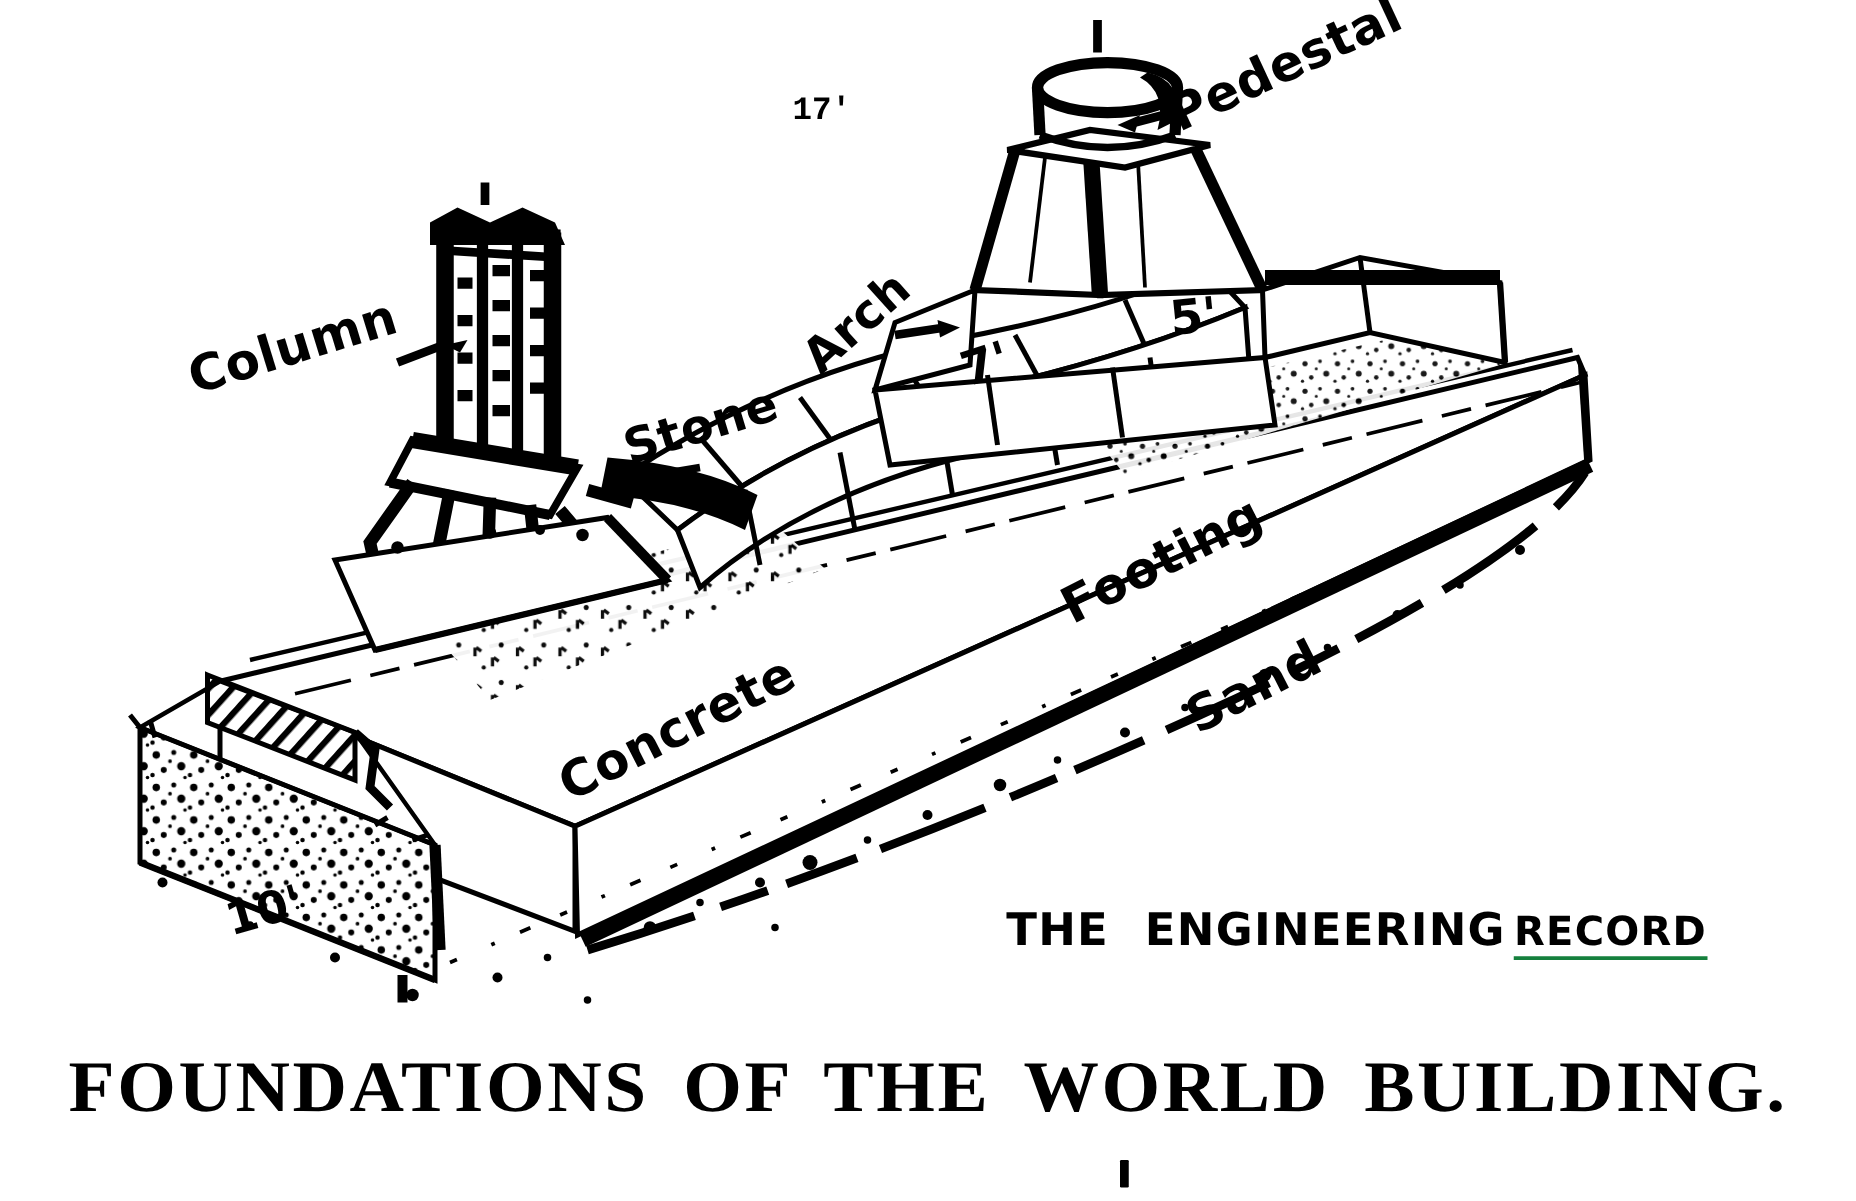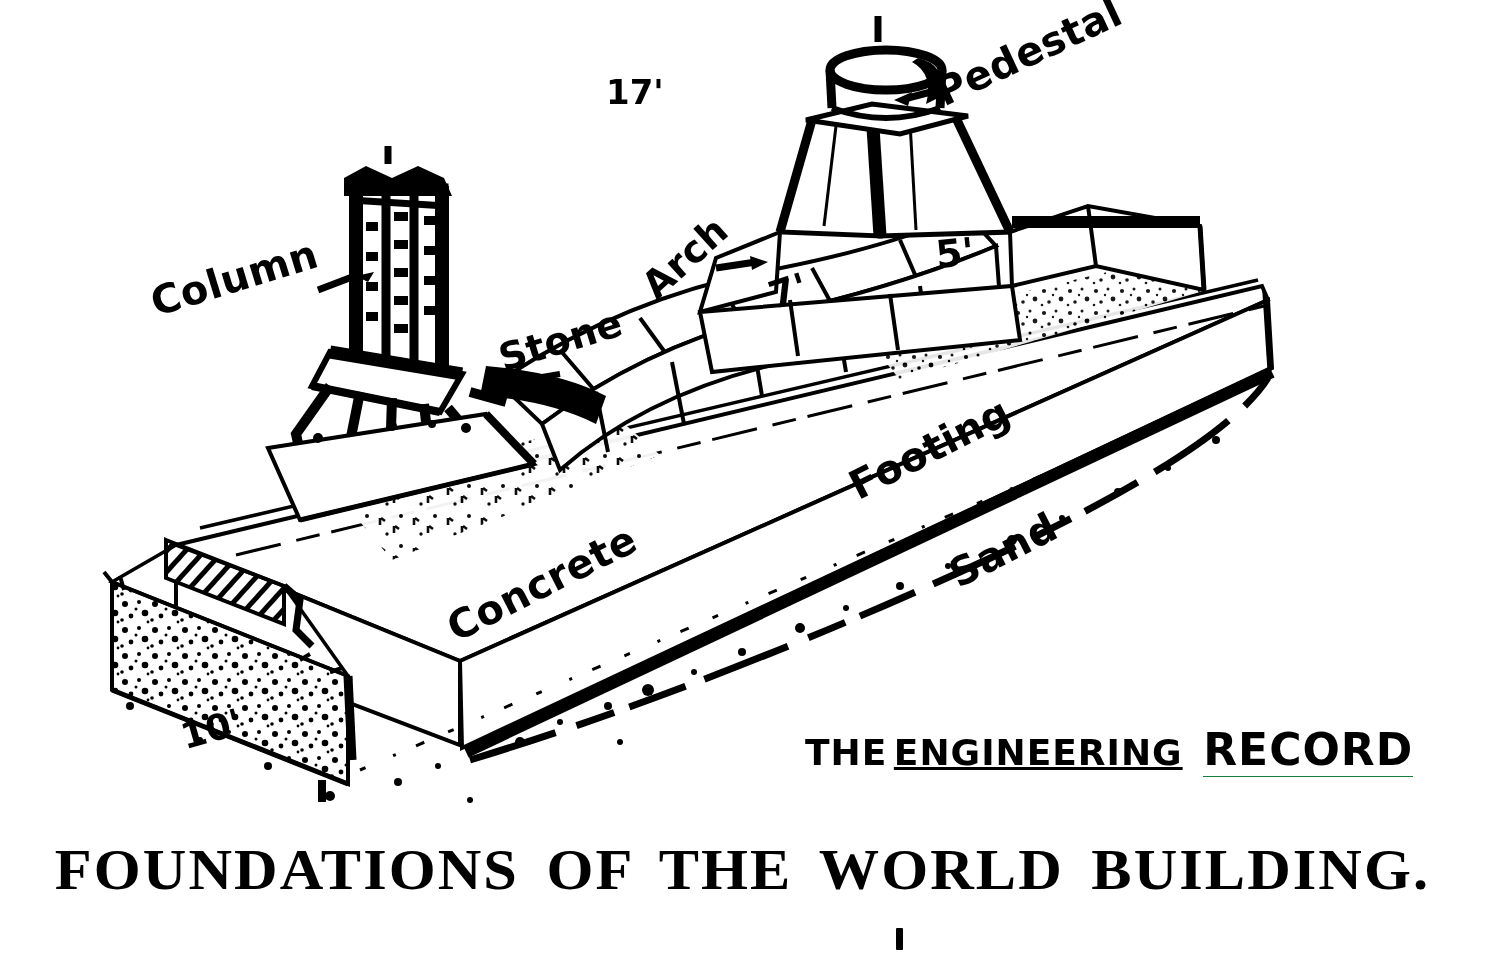--- a/index.html
+++ b/index.html
@@ -53,24 +53,23 @@
     color: #000000;
     font-family: "DejaVu Sans", sans-serif;
     font-weight: bold;
     white-space: nowrap;
     letter-spacing: 1px;
   }
   #credit .small-caps-word {
     font-size: 36px;
   }
   #credit .record-word {
-    font-size: 44px;
-    border-bottom: 1px solid #15803d;
+    font-size: 32px;
+    border-bottom: 3px solid #15803d;
     padding-bottom: 1px;
-    margin-left: 14px;
     letter-spacing: 1px;
   }
   
   #caption {
     position: absolute;
     left: 0;
     top: 836px;
     width: 1485px;
     text-align: center;
     color: #000000;
@@ -334,29 +333,29 @@
     <div class="hand-label" style="left:152px; top:283px; font-size:40px; transform:rotate(-17deg);">Column</div>
     <div class="hand-label" style="left:500px; top:340px; font-size:38px; transform:rotate(-17deg);">Stone</div>
     <div class="hand-label" style="left:648px; top:272px; font-size:38px; transform:rotate(-42deg);">Arch</div>
     <div class="hand-label" style="left:938px; top:74px; font-size:40px; transform:rotate(-25deg);">Pedestal</div>
     <div class="hand-label" style="left:852px; top:468px; font-size:40px; transform:rotate(-27deg);">Footing</div>
     <div class="hand-label" style="left:952px; top:556px; font-size:40px; transform:rotate(-27deg);">Sand</div>
     <div class="hand-label" style="left:450px; top:610px; font-size:40px; transform:rotate(-27deg);">Concrete</div>
   </div>
 
   <div>
-    <div class="dim-label" style="left:606px; top:75px; font-size:34px;">17'</div>
+    <div class="dim-label" style="left:634px; top:75px; font-size:26px;font-family:Liberation Mono, monospace;">17'</div>
     <div class="dim-label" style="left:770px; top:278px; font-size:38px; transform:rotate(-18deg);">7'</div>
     <div class="dim-label" style="left:936px; top:236px; font-size:38px; transform:rotate(-6deg);">5'</div>
     <div class="dim-label" style="left:182px; top:720px; font-size:36px; transform:rotate(-16deg);">10'</div>
   </div>
 
   <div id="credit">
     <span class="small-caps-word">THE</span>
-    <span class="small-caps-word" style="margin-left:0;text-decoration:underline;">ENGINEERING</span>
+    <span class="small-caps-word" style="margin-left:22px;">ENGINEERING</span>
     <span class="record-word">RECORD</span>
   </div>
 
   <div id="caption">FOUNDATIONS OF THE WORLD BUILDING.</div>
 
   <div id="plate-mark"></div>
 
 </div>
 
 </body></html>

